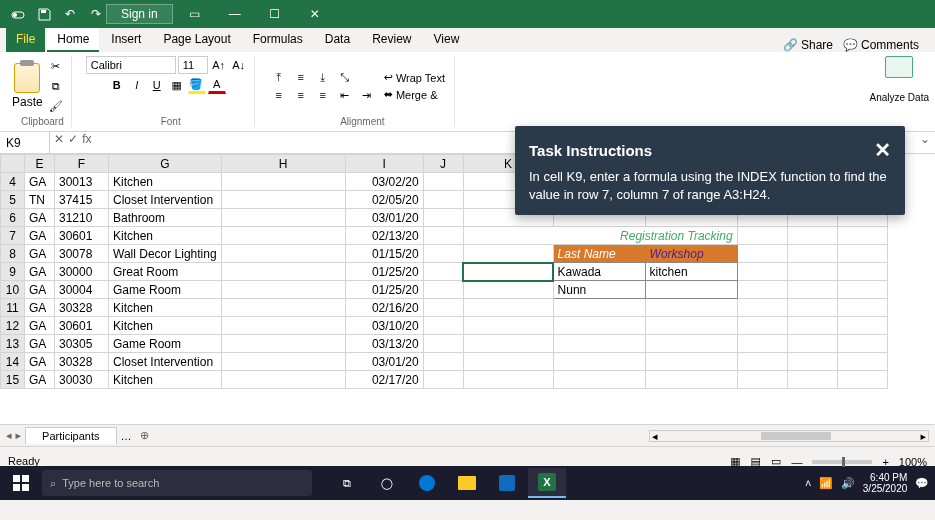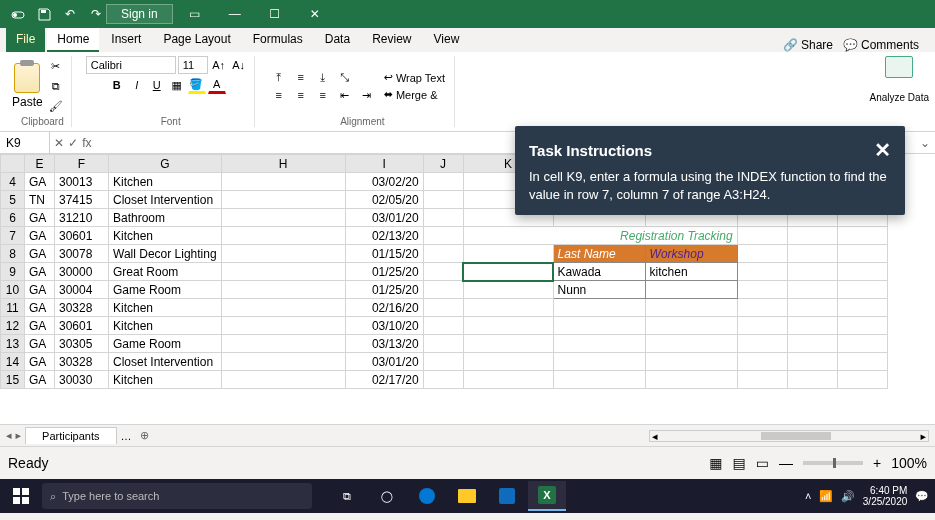--- a/index.html
+++ b/index.html
@@ -9,21 +9,21 @@
   .titlebar-left { display: flex; gap: 6px; align-items: center; }
   .qat-btn { width: 20px; height: 20px; display: flex; align-items: center; justify-content: center; color: white; }
   .titlebar-center { flex: 1; text-align: center; }
   .titlebar-right { display: flex; gap: 4px; align-items: center; }
   .signin-btn { background: rgba(255,255,255,0.1); padding: 2px 14px; border: 1px solid rgba(255,255,255,0.3); }
   .win-btn { width: 36px; height: 28px; display: flex; align-items: center; justify-content: center; color: white; }
 
   .ribbon-tabs { background: #f3f2f1; height: 24px; display: flex; align-items: flex-end; padding: 0 6px; gap: 2px; justify-content: space-between; }
   .ribbon-tabs-left { display: flex; gap: 2px; }
   .ribbon-tab { padding: 4px 10px; font-size: 12px; cursor: pointer; }
-  .ribbon-tab.file { background: #217346; color: #fef9c3; }
+  .ribbon-tab.file { background: #217346; color: #fde047; }
   .ribbon-tab.active { background: white; border-bottom: 2px solid #217346; }
   .ribbon-tabs-right { display: flex; gap: 10px; padding-right: 10px; font-size: 12px; }
   .share-btn, .comments-btn { display:flex; align-items:center; gap:3px; }
 
   .ribbon-body { background: white; height: 80px; display: flex; border-bottom: 1px solid #d4d4d4; padding: 4px 6px; gap: 8px; position: relative; }
   .ribbon-group { display: flex; flex-direction: column; justify-content: space-between; border-right: 1px solid #e4e4e4; padding: 0 6px; }
   .ribbon-group-label { font-size: 10px; text-align: center; color: #666; margin-left: 8px; }
   .ribbon-controls { display: flex; gap: 4px; align-items: center; flex: 1; }
   .paste-btn { display: flex; flex-direction: column; align-items: center; gap: 2px; }
   .paste-icon { width: 26px; height: 30px; background: linear-gradient(#fff3d6,#f7e6b0); border: 1px solid #d4a000; border-radius: 3px; position: relative; }
@@ -40,21 +40,21 @@
   .wm-btn { display:flex; align-items:center; gap:3px; padding: 1px 3px; }
   
   .task-modal { position: absolute; top: 74px; right: 30px; width: 390px; background: #2b3a4a; color: white; padding: 12px 14px; z-index: 10; border-radius: 2px; box-shadow: 0 4px 12px rgba(0,0,0,0.3); }
   .task-modal-header { display:flex; justify-content:space-between; align-items:center; font-size: 15px; font-weight: 600; margin-bottom: 6px; }
   .task-modal-close { font-size: 20px; cursor:pointer; }
   .task-modal-body { font-size: 13px; line-height: 1.35; }
   .right-tools { position:absolute; right:6px; top:4px; display:flex; gap:8px; }
   .rt-btn { display:flex; flex-direction:column; align-items:center; font-size:10px; gap:14px; }
   .rt-icon { width:28px; height:22px; border:1px solid #4a8; background:#eaf5ef; border-radius:2px; }
 
-  .formula-bar { height: 22px; background: white; border-bottom: 1px solid #d4d4d4; display:flex; align-items:center; }
+  .formula-bar { height: 22px; background: white; border-bottom: 1px solid #d4d4d4; display:flex; }
   .name-box { width: 50px; border-right: 1px solid #ccc; padding: 0 6px; font-size: 12px; height:100%; display:flex; align-items:center; }
   .fb-btns { display:flex; padding: 0 4px; gap: 4px; color:#666; font-size:12px; }
   .fb-input { flex:1; padding: 0 6px; font-size:12px; height:100%; border:none; outline:none; }
   .fb-expand { width:20px; text-align:center; color:#666; cursor:pointer; }
 
   .grid-wrap { position:relative; background:white; height: 270px; overflow:hidden; }
   table.sheet { border-collapse: collapse; table-layout: fixed; }
   table.sheet th, table.sheet td { border: 1px solid #d4d4d4; font-size: 12px; height: 18px; padding: 0 4px; white-space: nowrap; overflow:hidden; }
   table.sheet th { background: #e6e6e6; font-weight: normal; text-align:center; }
   .col-hdr th:first-child { width: 24px; }
@@ -68,21 +68,21 @@
   .sel-cell { outline: 2px solid #217346; outline-offset: -1px; }
 
   .sheet-tabs { height: 22px; background: #f3f2f1; border-top:1px solid #d4d4d4; display:flex; align-items:center; padding: 0 6px; gap:4px; font-size:11px; }
   .st-nav { display:flex; gap:4px; color:#666; }
   .st-tab { background:white; border:1px solid #ccc; border-bottom:none; padding: 2px 16px; }
   .st-add { width:18px; height:18px; border-radius:50%; display:flex; align-items:center; justify-content:center; color:#666; }
   .st-scroll { margin-left:auto; display:flex; align-items:center; gap:40px; }
   .scroll-track { width: 280px; height:12px; border:1px solid #ccc; background:#f3f2f1; position:relative; }
   .scroll-thumb { position:absolute; left:40%; top:1px; width:70px; height:8px; background:#c9c9c9; }
 
-  .statusbar { height: 20px; background: #f3f2f1; border-top:1px solid #d4d4d4; display:flex; align-items:center; padding:16px 8px; font-size:14px; justify-content:space-between; }
+  .statusbar { height: 20px; background: #f3f2f1; border-top:1px solid #d4d4d4; display:flex; align-items:flex-start; padding:8px 8px; font-size:11px; justify-content:space-between; }
 
   .taskbar { height: 34px; background: #1b1b2e; display:flex; align-items:center; padding: 0 6px; gap:6px; color:white; font-size:11px; }
   .tb-start { width:30px; height:30px; display:flex; align-items:center; justify-content:center; }
   .tb-search { background: #2d2d40; border-radius: 3px; height:26px; display:flex; align-items:center; padding: 0 8px; gap:6px; width: 270px; color:#bbb; }
   .tb-icons { display:flex; gap:2px; margin-left:10px; }
   .tb-app { width:38px; height:30px; display:flex; align-items:center; justify-content:center; }
   .tb-app.active { border-bottom: 2px solid #76b9ed; background:rgba(255,255,255,0.08); }
   .tb-right { margin-left:auto; display:flex; align-items:center; gap:8px; }
   .tb-clock { text-align:right; line-height:1.1; font-size:10px; }
   svg { display:block; }

